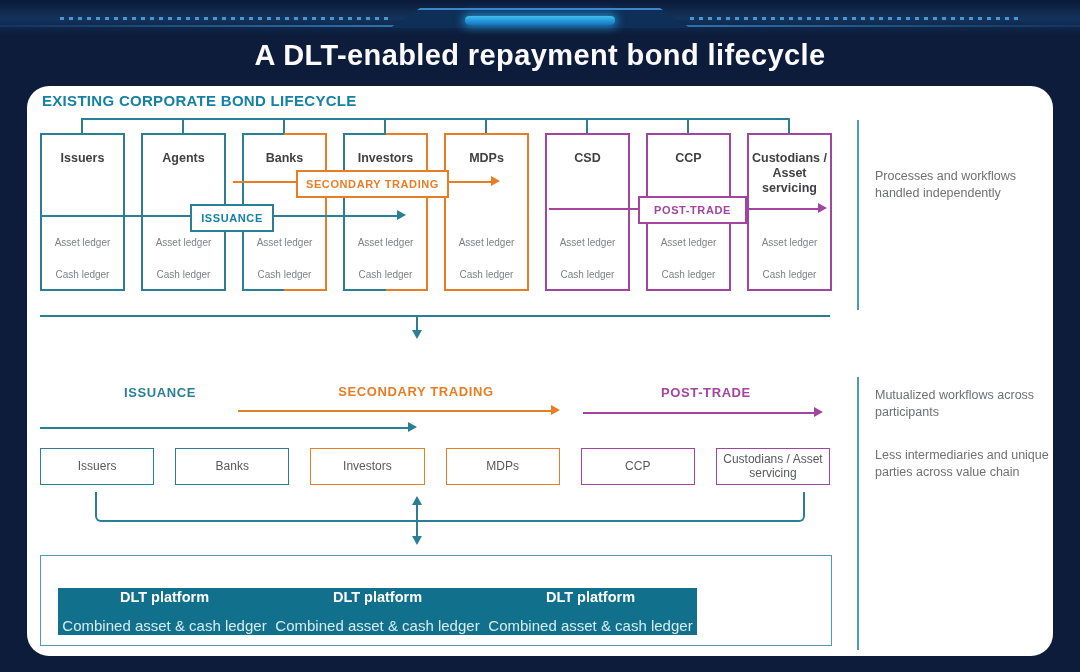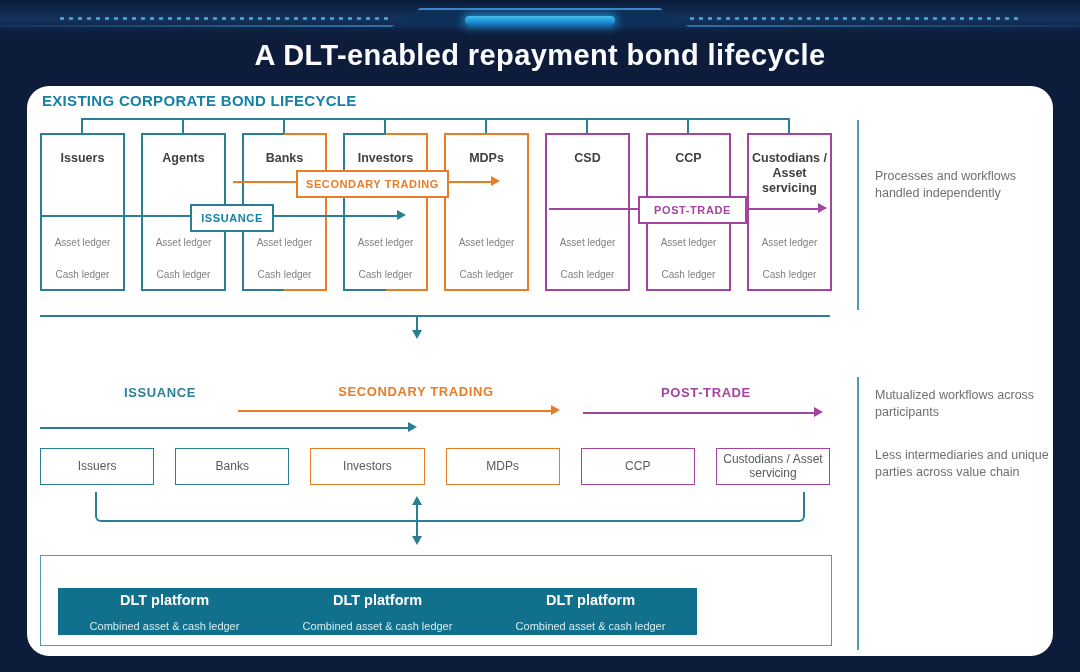--- a/index.html
+++ b/index.html
@@ -70,21 +70,21 @@
     border-left:2px solid var(--teal,#2b7f94);border-right:2px solid var(--teal,#2b7f94);
     border-bottom:2px solid var(--teal,#2b7f94);border-radius:0 0 6px 6px;}
   .interop{position:absolute;left:13px;top:469px;width:790px;height:89px;
     border:1.5px solid #4f9cb0;}
   .interop .cap{position:absolute;top:9px;width:100%;text-align:center;
     font-style:italic;font-size:12px;color:var(--gray,#6f7072);}
   .platforms{position:absolute;left:17px;right:15px;top:32px;display:flex;}
   .plat{width:213px;height:47px;background:var(--platform,#11718c);
     display:flex;flex-direction:column;align-items:center;justify-content:center;}
   .plat .pt{color:#ffffff;font-weight:bold;font-size:14.5px;}
-  .plat .ps{color:rgba(225,242,246,.95);font-size:11px;margin-top:12px;}
+  .plat .ps{color:rgba(225,242,246,.95);font-size:15px;margin-top:12px;}
   
   .divider{position:absolute;left:830px;width:2px;background:#4f9cb0;}
   .note{position:absolute;left:848px;width:176px;font-size:12.5px;color:var(--gray,#6f7072);line-height:1.32;}
 </style>
 </head>
 <body>
 
 <div class="stage">
 
   <div class="deco">

